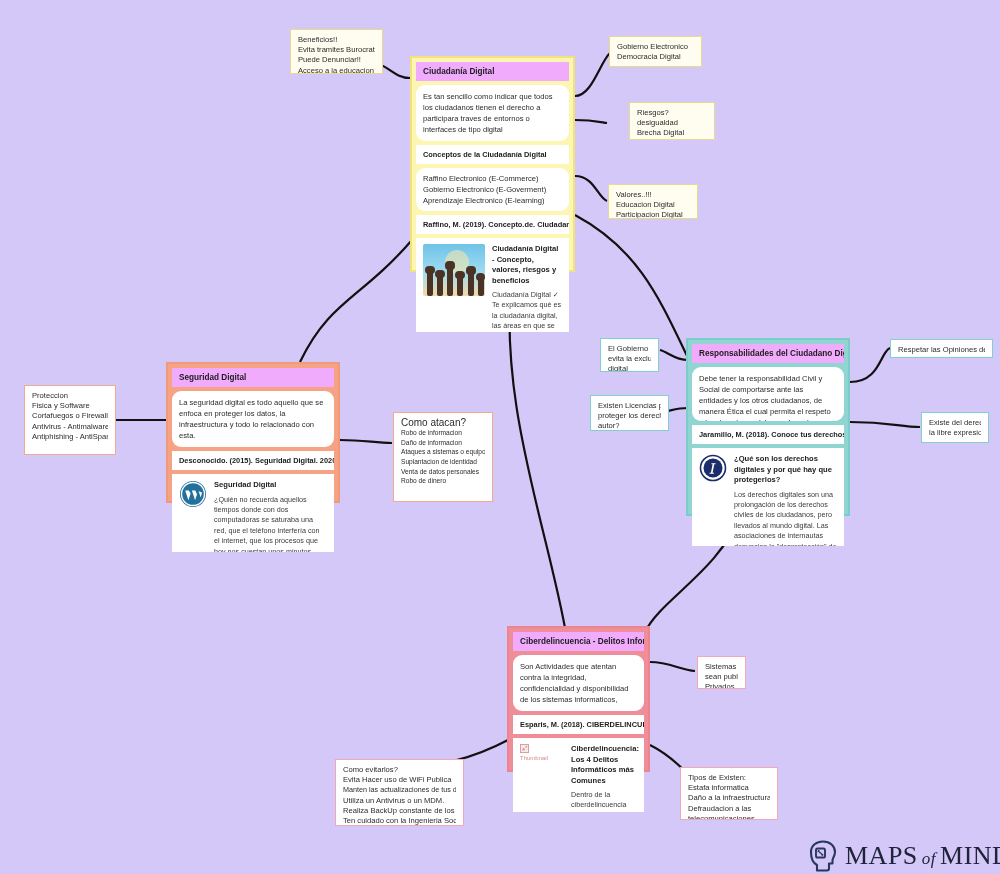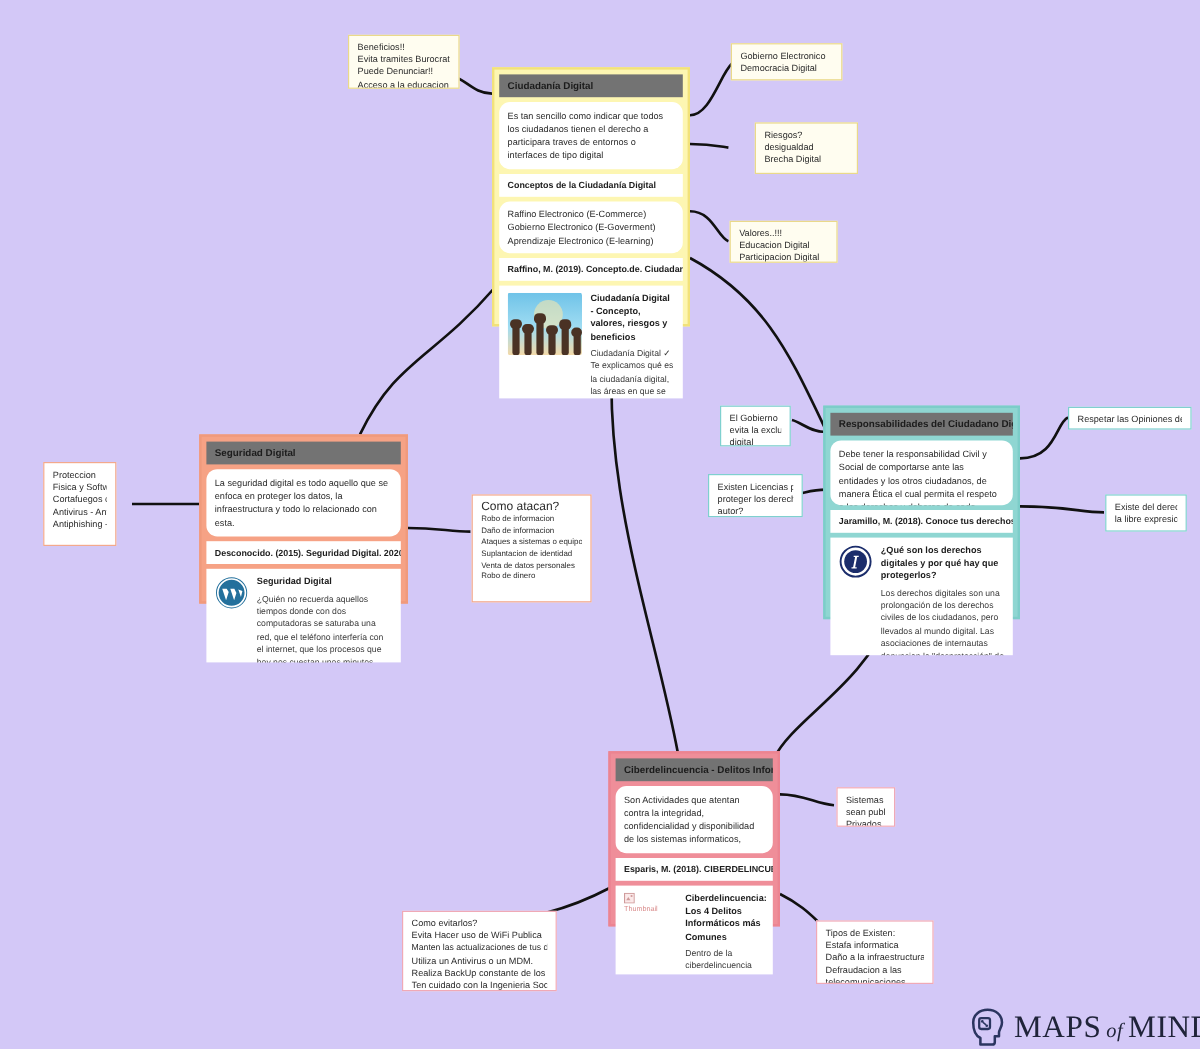--- a/index.html
+++ b/index.html
@@ -30,21 +30,21 @@
   .leaf .ln{white-space:nowrap;overflow:hidden;}
 
   
   .card{box-sizing:border-box;padding:4px;}
   .card.yellow{background:#fdf6b2;border:2px solid #f2e27a;}
   .card.salmon{background:#f6a285;border:2px solid #f09a7c;}
   .card.teal{background:#8fd6d2;border:2px solid #7ccdc9;}
   .card.pink{background:#ef8e99;border:2px solid #ec8491;}
 
   .card .title{
-    background:#737373;margin:0 0 4px 0;padding:5px 7px;
+    background:#f0abfc;margin:0 0 4px 0;padding:5px 7px;
     font-size:8.2px;font-weight:bold;color:#1c1c1c;
     white-space:nowrap;overflow:hidden;
   }
   .card .body{
     background:#ffffff;margin:0 0 4px 0;padding:6px 7px;
     font-size:7.6px;line-height:11px;color:#2b2b2b;border-radius:9px;
   }
   .card .subtitle{
     background:#ffffff;margin:0 0 4px 0;padding:5px 7px;
     font-size:7.4px;font-weight:bold;color:#1c1c1c;
@@ -227,33 +227,33 @@
     <div class="ln">Evita tramites Burocraticos</div>
     <div class="ln">Puede Denunciar!!</div>
     <div class="ln">Acceso a la educacion</div>
   </div>
 
   <div class="node leaf clip" style="left:609px;top:36px;width:93px;height:31px;">
     <div class="ln">Gobierno Electronico</div>
     <div class="ln">Democracia Digital</div>
   </div>
 
-  <div class="node leaf clip" style="left:629px;top:102px;width:86px;height:43px;">
+  <div class="node leaf clip" style="left:629px;top:102px;width:86px;height:38px;">
     <div class="ln">Riesgos?</div>
     <div class="ln">desigualdad</div>
     <div class="ln">Brecha Digital</div>
   </div>
 
   <div class="node leaf clip" style="left:608px;top:184px;width:90px;height:35px;">
     <div class="ln">Valores..!!!</div>
     <div class="ln">Educacion Digital</div>
     <div class="ln">Participacion Digital</div>
   </div>
 
-  <div class="node leaf salmon clip" style="left:36px;top:385px;width:61px;height:70px;">
+  <div class="node leaf salmon clip" style="left:24px;top:385px;width:92px;height:70px;">
     <div class="ln">Proteccion</div>
     <div class="ln">Fisica y Software</div>
     <div class="ln">Cortafuegos o Firewall.</div>
     <div class="ln">Antivirus - Antimalware -</div>
     <div class="ln">Antiphishing - AntiSpam</div>
   </div>
 
   <div class="node leaf salmon clip" style="left:393px;top:412px;width:100px;height:90px;">
     <div class="ln" style="font-size:10px;margin-bottom:0;">Como atacan?</div>
     <div class="ln" style="font-size:6.6px;line-height:9.6px;">Robo de informacion</div>

